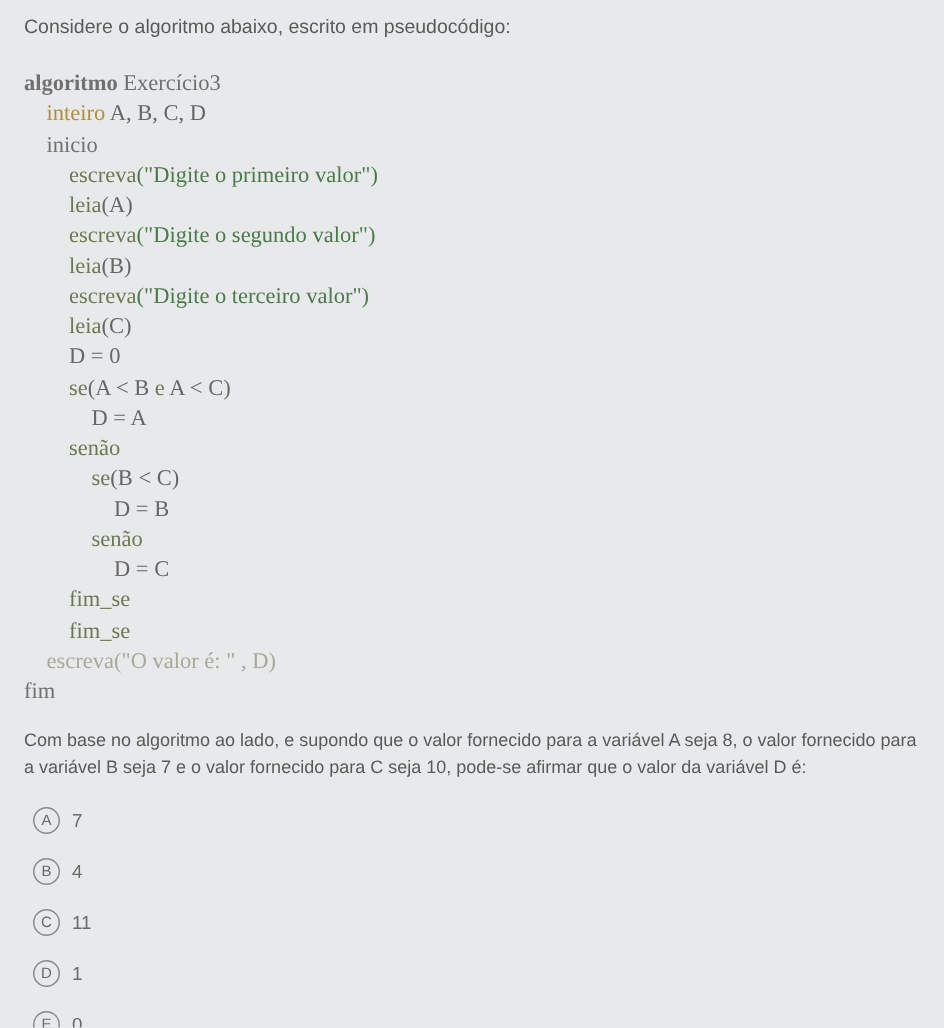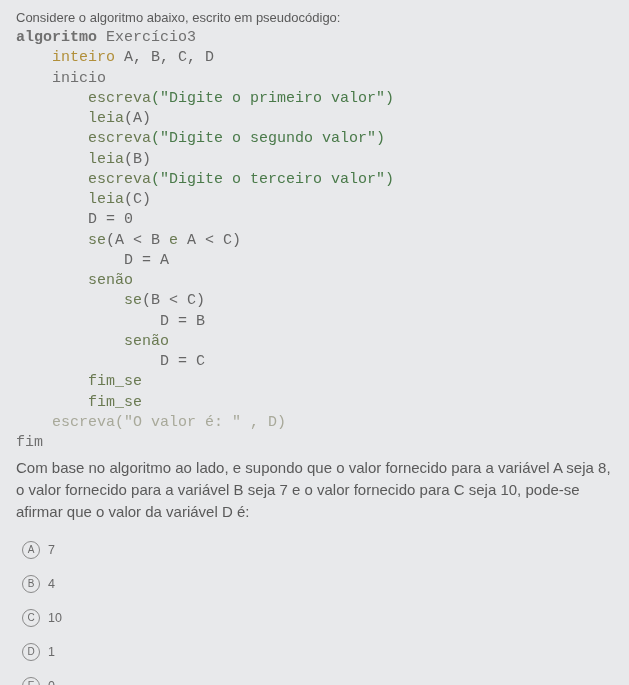--- a/index.html
+++ b/index.html
@@ -11,40 +11,40 @@
     font-size: 13px;
     color: #5a5a5a;
     overflow: hidden;
   }
   .page {
     padding: 10px 16px 12px 16px;
   }
   .intro {
     font-size: 13px;
     color: #5a5a5a;
-    margin-bottom: 3px;
+    margin-bottom: 21px;
   }
   .codeblock {
-    font-family: Liberation Mono, monospace;
+    font-family: Liberation Serif, serif;
     font-size: 15px;
     line-height: 1.35;
     color: #666;
     white-space: pre;
-    margin-bottom: 4px;
+    margin-bottom: 14px;
   }
   .kw-algoritmo { color: #707070; font-weight: bold; }
   .kw-name { color: #707070; }
   .kw-tipo { color: #b18f3a; } 
   .kw-inicio { color: #707070; }
   .kw-func { color: #6a7a52; } 
   .kw-str { color: #4a7a4a; }
   .kw-var { color: #666; }
   .kw-faded { color: #a8a99a; } 
   .question {
-    font-size: 15px;
+    font-size: 12px;
     color: #5a5a5a;
     line-height: 1.45;
     margin-top: 4px;
     margin-bottom: 14px;
   }
   .options {
     display: flex;
     flex-direction: column;
     gap: 16px;
     padding-left: 6px;
@@ -107,21 +107,21 @@
     <div class="opt">
       <div class="letter-circle">A</div>
       <div class="label">7</div>
     </div>
     <div class="opt">
       <div class="letter-circle">B</div>
       <div class="label">4</div>
     </div>
     <div class="opt">
       <div class="letter-circle">C</div>
-      <div class="label">10</div>
+      <div class="label">11</div>
     </div>
     <div class="opt">
       <div class="letter-circle">D</div>
       <div class="label">1</div>
     </div>
     <div class="opt">
       <div class="letter-circle">E</div>
       <div class="label">0</div>
     </div>
   </div>

